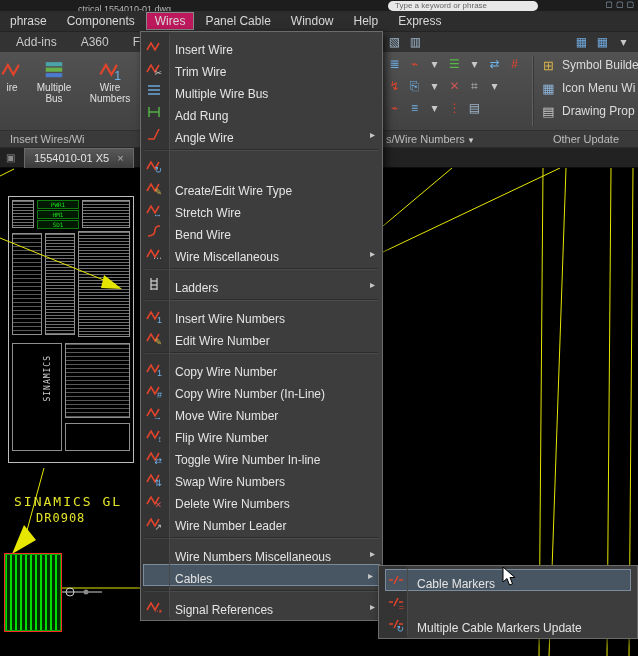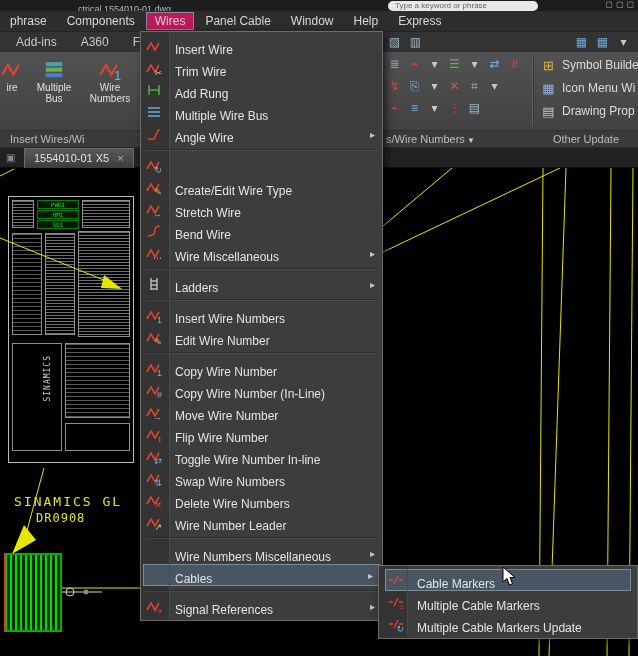--- a/index.html
+++ b/index.html
@@ -263,37 +263,37 @@
       </div>
       <div class="mi">
         <span class="mi-ic"><svg viewBox="0 0 16 16" width="100%" height="100%">
             <polyline points="1,12 5,5 9,12 13,5" fill="none" stroke="#e2442b" stroke-width="1.6"></polyline>
             <text x="16" y="16" text-anchor="end" font-size="9" fill="#c9c9c9">✂</text>
           </svg></span>
         <span class="mi-lb">Trim Wire</span>
       </div>
       <div class="mi">
         <span class="mi-ic"><svg viewBox="0 0 16 16" width="100%" height="100%">
+            <g stroke="#6fb1e8" stroke-width="1.4">
+              <line x1="2" y1="4" x2="14" y2="4"></line>
+              <line x1="2" y1="8" x2="14" y2="8"></line>
+              <line x1="2" y1="12" x2="14" y2="12"></line>
+            </g>
+          </svg></span>
+        <span class="mi-lb">Multiple Wire Bus</span>
+      </div>
+      <div class="mi">
+        <span class="mi-ic"><svg viewBox="0 0 16 16" width="100%" height="100%">
             <g stroke="#57b847" stroke-width="1.4">
               <line x1="3" y1="3" x2="3" y2="13"></line>
               <line x1="13" y1="3" x2="13" y2="13"></line>
               <line x1="3" y1="8" x2="13" y2="8"></line>
             </g>
           </svg></span>
         <span class="mi-lb">Add Rung</span>
-      </div>
-      <div class="mi">
-        <span class="mi-ic"><svg viewBox="0 0 16 16" width="100%" height="100%">
-            <g stroke="#6fb1e8" stroke-width="1.4">
-              <line x1="2" y1="4" x2="14" y2="4"></line>
-              <line x1="2" y1="8" x2="14" y2="8"></line>
-              <line x1="2" y1="12" x2="14" y2="12"></line>
-            </g>
-          </svg></span>
-        <span class="mi-lb">Multiple Wire Bus</span>
       </div>
       <div class="mi">
         <span class="mi-ic"><svg viewBox="0 0 16 16" width="100%" height="100%">
             <polyline points="2,13 8,13 13,3" fill="none" stroke="#e2442b" stroke-width="1.6"></polyline>
           </svg></span>
         <span class="mi-lb">Angle Wire</span>
         <span class="mi-arrow"></span>
       </div>
       <div class="msep"></div>
       <div class="mi">
@@ -451,21 +451,20 @@
       </div>
       <div class="mi">
         <span class="mi-ic"><svg viewBox="0 0 16 16" width="100%" height="100%">
             <g stroke="#e2442b" stroke-width="1.5">
               <line x1="1" y1="8" x2="5" y2="8"></line>
               <line x1="6" y1="12" x2="10" y2="4"></line>
               <line x1="11" y1="8" x2="15" y2="8"></line>
             </g>
             <text x="16" y="16" text-anchor="end" font-size="9" fill="#e2442b">=</text>
           </svg></span>
-        <span class="mi-lb">Multiple Cable Markers</span>
       </div>
       <div class="mi">
         <span class="mi-ic"><svg viewBox="0 0 16 16" width="100%" height="100%">
             <g stroke="#e2442b" stroke-width="1.5">
               <line x1="1" y1="8" x2="5" y2="8"></line>
               <line x1="6" y1="12" x2="10" y2="4"></line>
               <line x1="11" y1="8" x2="15" y2="8"></line>
             </g>
             <text x="16" y="16" text-anchor="end" font-size="9" fill="#6fb1e8">↻</text>
           </svg></span>

